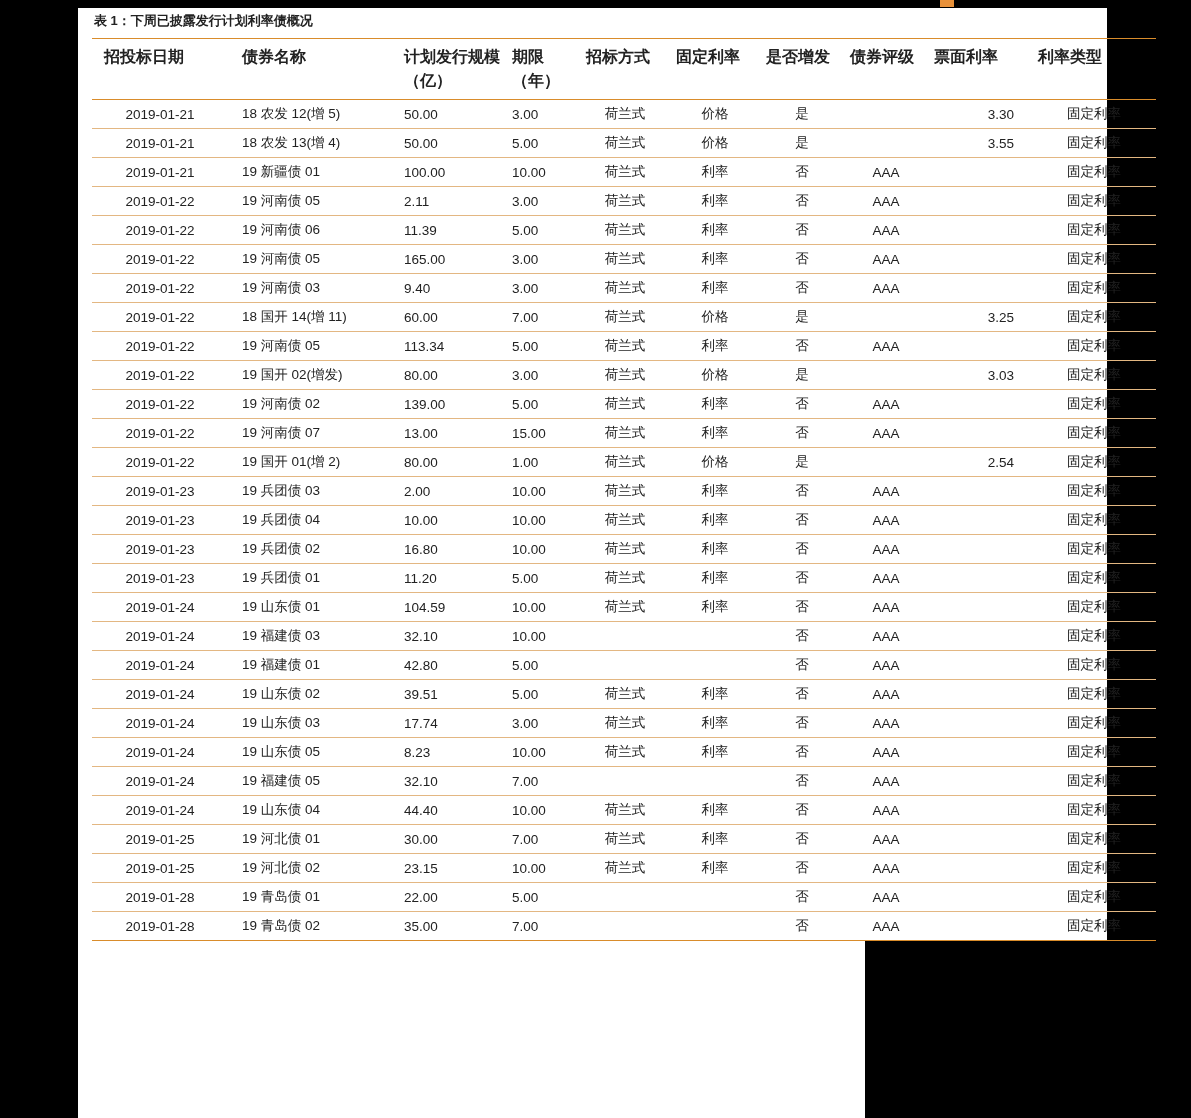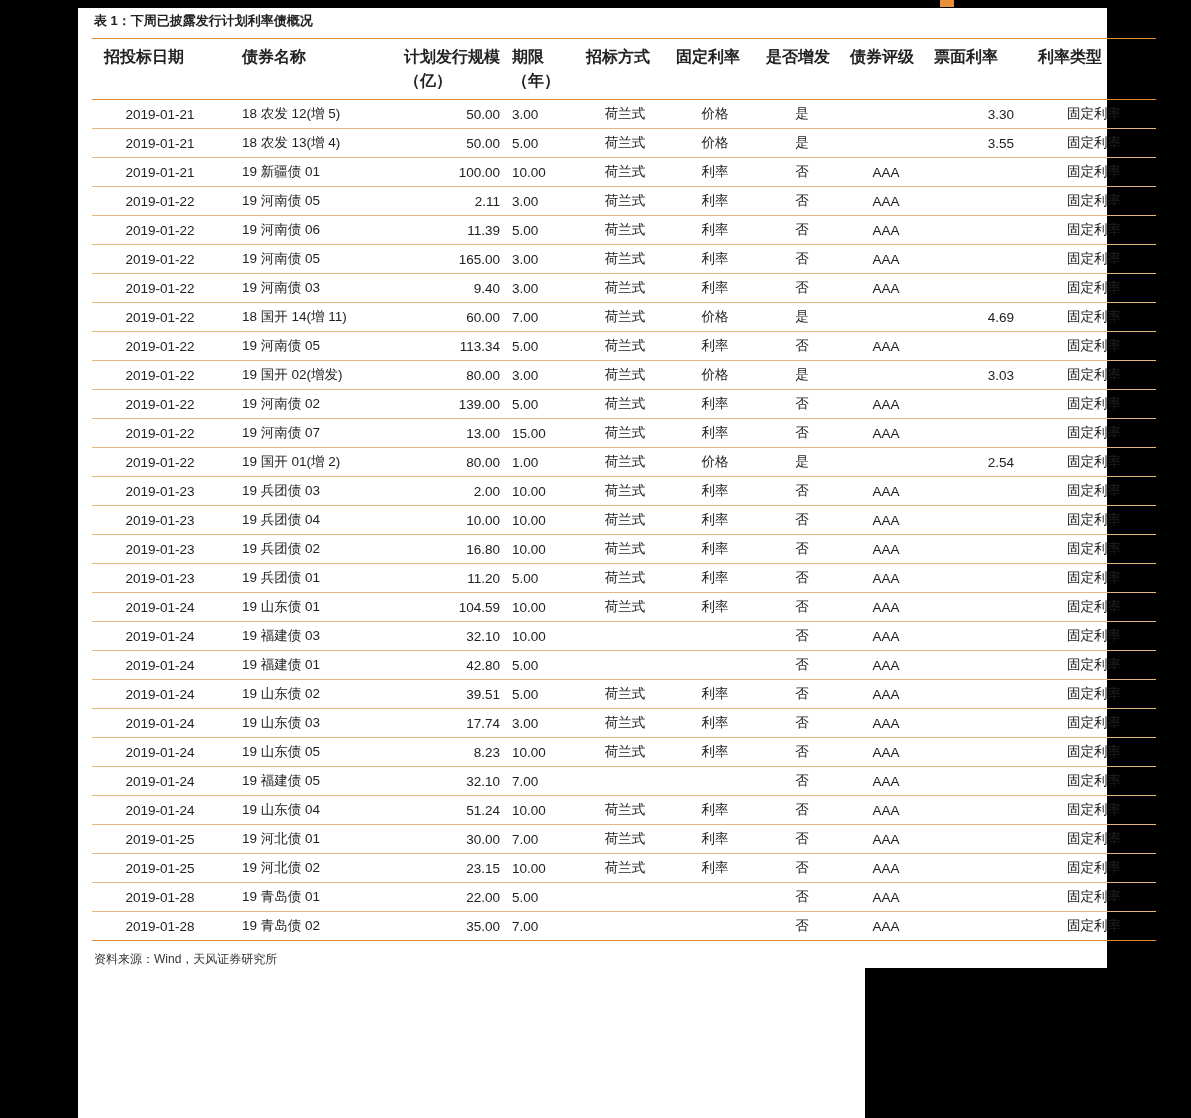--- a/index.html
+++ b/index.html
@@ -87,21 +87,21 @@
     color: #222222;
     padding: 5px 6px;
     border-bottom: 1px solid #e3b782;
     white-space: nowrap;
   }
   table.bond-table tbody tr:last-child td {
     border-bottom: 1.6px solid #d98c2b;
   }
   .c-date   { width: 118px; text-align: center; }
   .c-name   { width: 150px; text-align: left; padding-left: 14px !important; }
-  .c-scale  { width: 96px;  text-align: right; }
+  .c-scale  { width: 96px;  text-align: left; }
   .c-term   { width: 62px;  text-align: left; }
   .c-method { width: 78px;  text-align: center; }
   .c-target { width: 78px;  text-align: center; }
   .c-add    { width: 72px;  text-align: center; }
   .c-rating { width: 72px;  text-align: center; }
   .c-coupon { width: 92px;  text-align: right; padding-right: 18px !important; }
   .c-type   { width: 112px; text-align: center; }
 
   thead .c-date  { text-align: left; padding-left: 12px !important;}
   thead .c-name  { text-align: left; }
@@ -234,21 +234,21 @@
           </tr>
           <tr>
             <td class="c-date">2019-01-22</td>
             <td class="c-name">18 国开 14(增 11)</td>
             <td class="c-scale">60.00</td>
             <td class="c-term">7.00</td>
             <td class="c-method">荷兰式</td>
             <td class="c-target">价格</td>
             <td class="c-add">是</td>
             <td class="c-rating"></td>
-            <td class="c-coupon">4.69</td>
+            <td class="c-coupon">3.25</td>
             <td class="c-type">固定利率</td>
           </tr>
           <tr>
             <td class="c-date">2019-01-22</td>
             <td class="c-name">19 河南债 05</td>
             <td class="c-scale">113.34</td>
             <td class="c-term">5.00</td>
             <td class="c-method">荷兰式</td>
             <td class="c-target">利率</td>
             <td class="c-add">否</td>
@@ -432,21 +432,21 @@
             <td class="c-method"></td>
             <td class="c-target"></td>
             <td class="c-add">否</td>
             <td class="c-rating">AAA</td>
             <td class="c-coupon"></td>
             <td class="c-type">固定利率</td>
           </tr>
           <tr>
             <td class="c-date">2019-01-24</td>
             <td class="c-name">19 山东债 04</td>
-            <td class="c-scale">51.24</td>
+            <td class="c-scale">44.40</td>
             <td class="c-term">10.00</td>
             <td class="c-method">荷兰式</td>
             <td class="c-target">利率</td>
             <td class="c-add">否</td>
             <td class="c-rating">AAA</td>
             <td class="c-coupon"></td>
             <td class="c-type">固定利率</td>
           </tr>
           <tr>
             <td class="c-date">2019-01-25</td>
@@ -492,15 +492,14 @@
             <td class="c-method"></td>
             <td class="c-target"></td>
             <td class="c-add">否</td>
             <td class="c-rating">AAA</td>
             <td class="c-coupon"></td>
             <td class="c-type">固定利率</td>
           </tr>
         </tbody>
     </table>
 
-    <div class="source">资料来源：Wind，天风证券研究所</div>
   </div>
 </div>
 
 </body></html>

